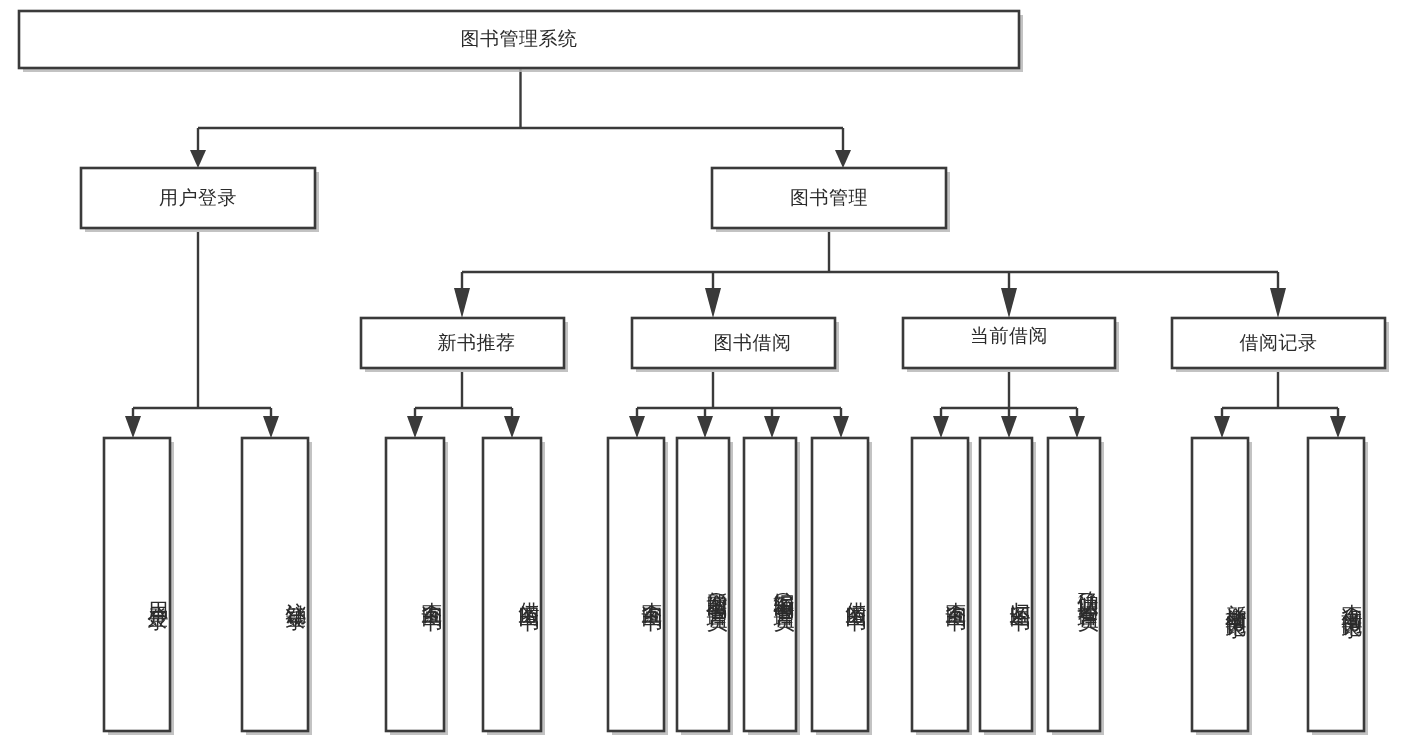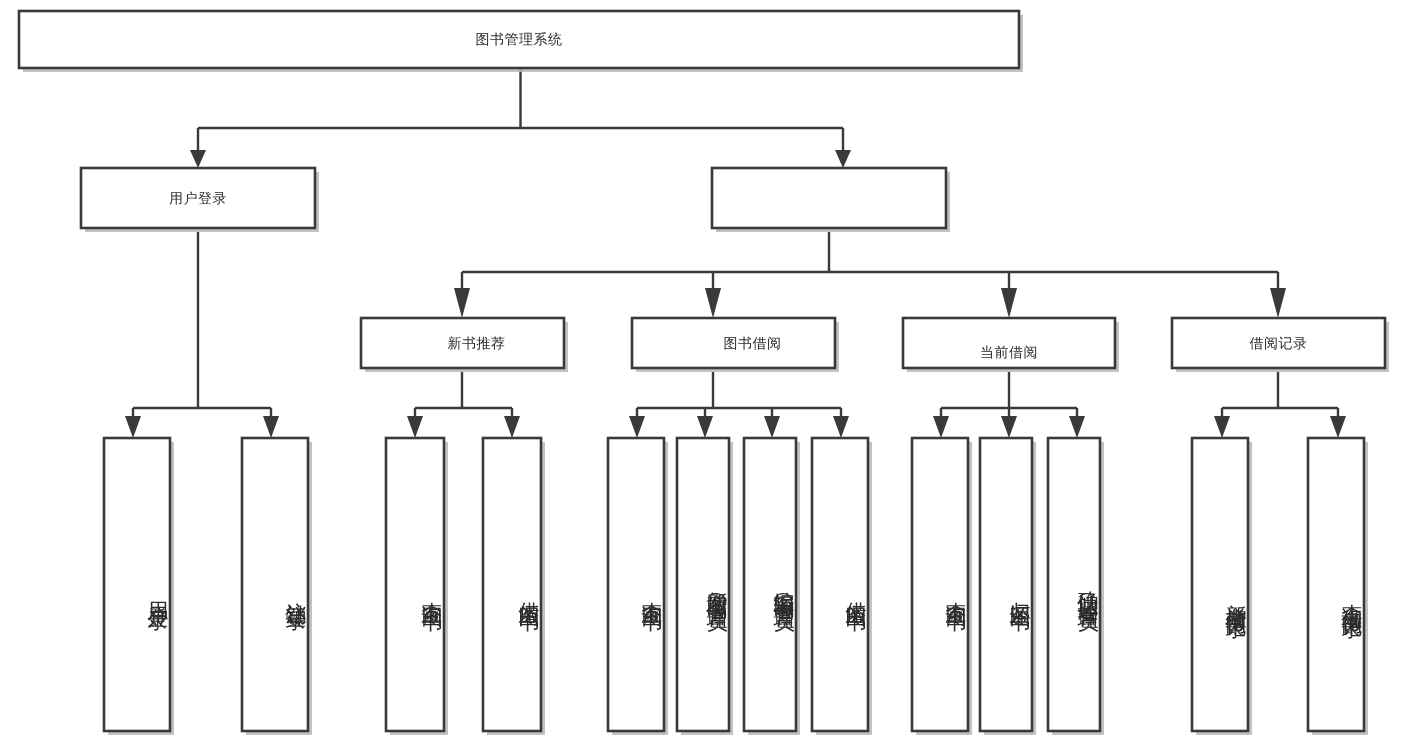--- a/index.html
+++ b/index.html
@@ -46,21 +46,21 @@
     position: absolute;
     display: flex;
     align-items: center;
     justify-content: center;
     color: #2b2b2b;
     font-family: "Liberation Sans", "DejaVu Sans", sans-serif;
     pointer-events: none;
     box-sizing: border-box;
   }
   .node-label.horizontal {
-    font-size: 14px;
+    font-size: 19px;
     letter-spacing: 0.5px;
     line-height: 1.2;
   }
   .node-label.vertical {
     writing-mode: vertical-rl;
     text-orientation: upright;
     font-size: 21px;
     letter-spacing: 3px;
     line-height: 1.1;
     padding-top: 12px;
@@ -248,24 +248,25 @@
     </g>
     <g>
       <rect class="node-shadow" x="1312" y="442" width="56" height="293"></rect>
       <rect class="node-box" x="1308" y="438" width="56" height="293"></rect>
     </g>
   </svg>
 
   <div class="node-label horizontal" style="left:19px; top:11px; width:1000px; height:57px;">图书管理系统</div>
 
   <div class="node-label horizontal" style="left:81px; top:168px; width:234px; height:60px;">用户登录</div>
+  <div class="node-label horizontal" style="left:712px; top:168px; width:234px; height:60px;">图书管理</div>
 
   <div class="node-label horizontal" style="left:361px; top:318px; width:203px; height:50px;padding-left:28px;">新书推荐</div>
   <div class="node-label horizontal" style="left:632px; top:318px; width:241px; height:50px;">图书借阅</div>
-  <div class="node-label horizontal" style="left:903px; top:320px; width:212px; height:64px;">当前借阅</div>
+  <div class="node-label horizontal" style="left:903px; top:304px; width:212px; height:64px;">当前借阅</div>
   <div class="node-label horizontal" style="left:1172px; top:318px; width:213px; height:50px;">借阅记录</div>
 
   <div class="node-label vertical" style="left:104px; top:438px; width:66px; height:293px;">用户登录</div>
   <div class="node-label vertical" style="left:242px; top:438px; width:66px; height:293px;">注销登录</div>
 
   <div class="node-label vertical" style="left:386px; top:438px; width:58px; height:293px;">查询图书</div>
   <div class="node-label vertical" style="left:483px; top:438px; width:58px; height:293px;">借阅图书</div>
 
   <div class="node-label vertical" style="left:608px; top:438px; width:56px; height:293px;">查询图书</div>
   <div class="node-label vertical" style="left:677px; top:438px; width:52px; height:293px; padding-top:6px;">新增图书（管理员）</div>

